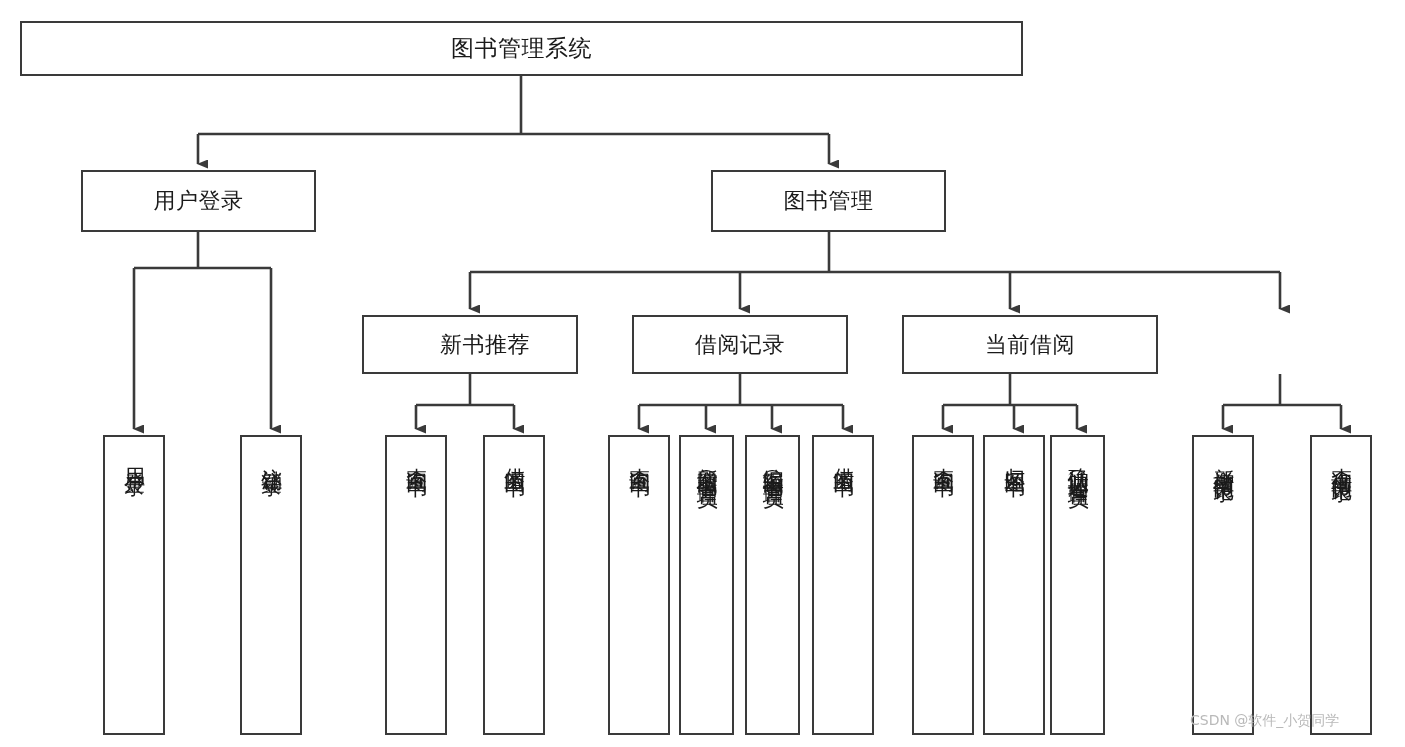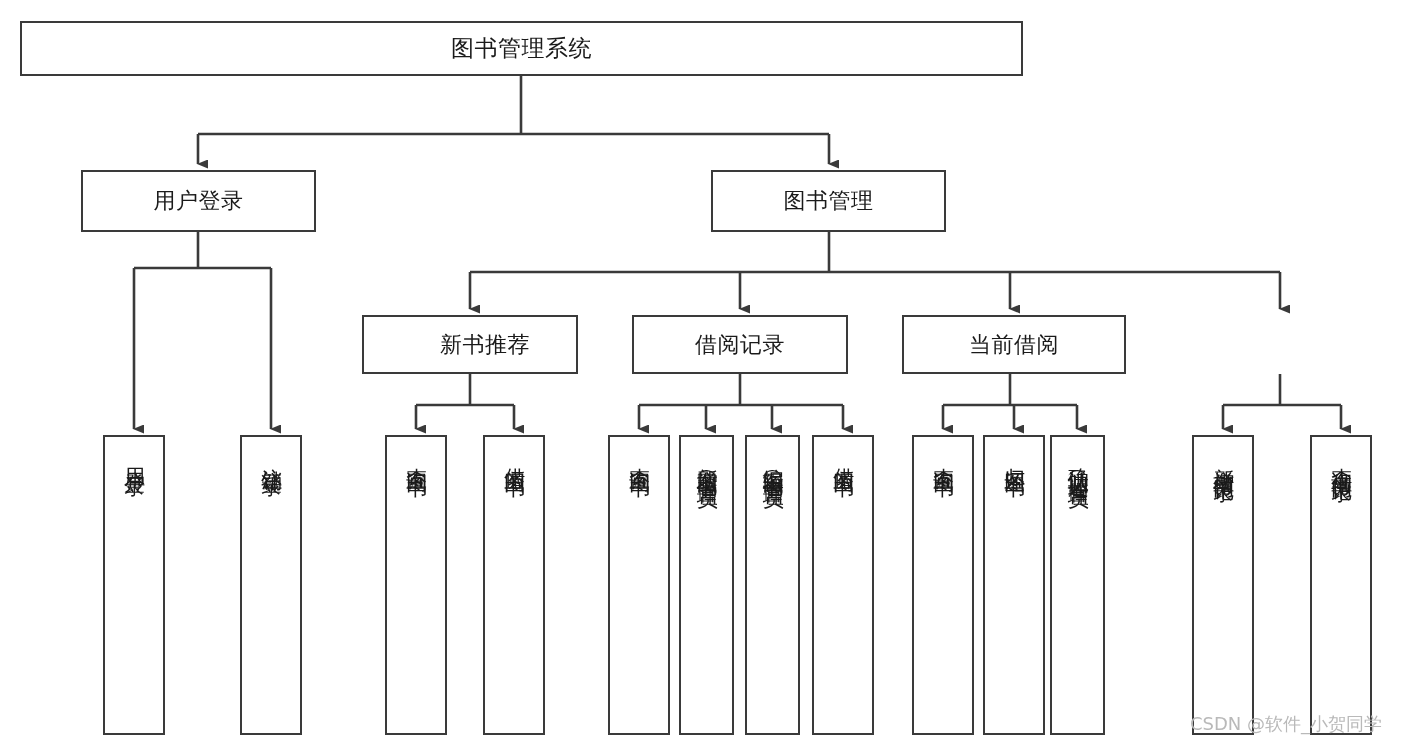--- a/index.html
+++ b/index.html
@@ -47,21 +47,21 @@
     text-orientation:upright;
     font-size:21px;
     line-height:1.12;
     letter-spacing:3px;
     text-align:center;
     white-space:nowrap;
   }
   .watermark{
     position:absolute;
     left:1190px;top:712px;
-    font-size:18px;
+    font-size:14px;
     color:#b9b9b9;
     white-space:nowrap;
     z-index:5;
     font-family:"DejaVu Sans","Liberation Sans",sans-serif;
   }
 </style>
 </head>
 <body>
 
 <div id="diagram-root">
@@ -127,21 +127,21 @@
   <div class="node h" style="left: 711px; top: 170px; width: 235px; height: 62px;">
     <span class="label">图书管理</span>
   </div>
 
   <div class="node h" style="left: 362px; top: 315px; width: 216px; height: 59px; padding-left: 30px;">
     <span class="label">新书推荐</span>
   </div>
   <div class="node h" style="left: 632px; top: 315px; width: 216px; height: 59px;">
     <span class="label">借阅记录</span>
   </div>
-  <div class="node h" style="left: 902px; top: 315px; width: 224px; height: 59px;">
+  <div class="node h" style="left: 902px; top: 315px; width: 256px; height: 59px;">
     <span class="label">当前借阅</span>
   </div>
 
   <div class="node v" style="left: 103px; top: 435px; width: 62px; height: 300px;">
     <span class="label">用户登录</span>
   </div>
   <div class="node v" style="left: 240px; top: 435px; width: 62px; height: 300px;">
     <span class="label">注销登录</span>
   </div>
   <div class="node v" style="left: 385px; top: 435px; width: 62px; height: 300px;">

